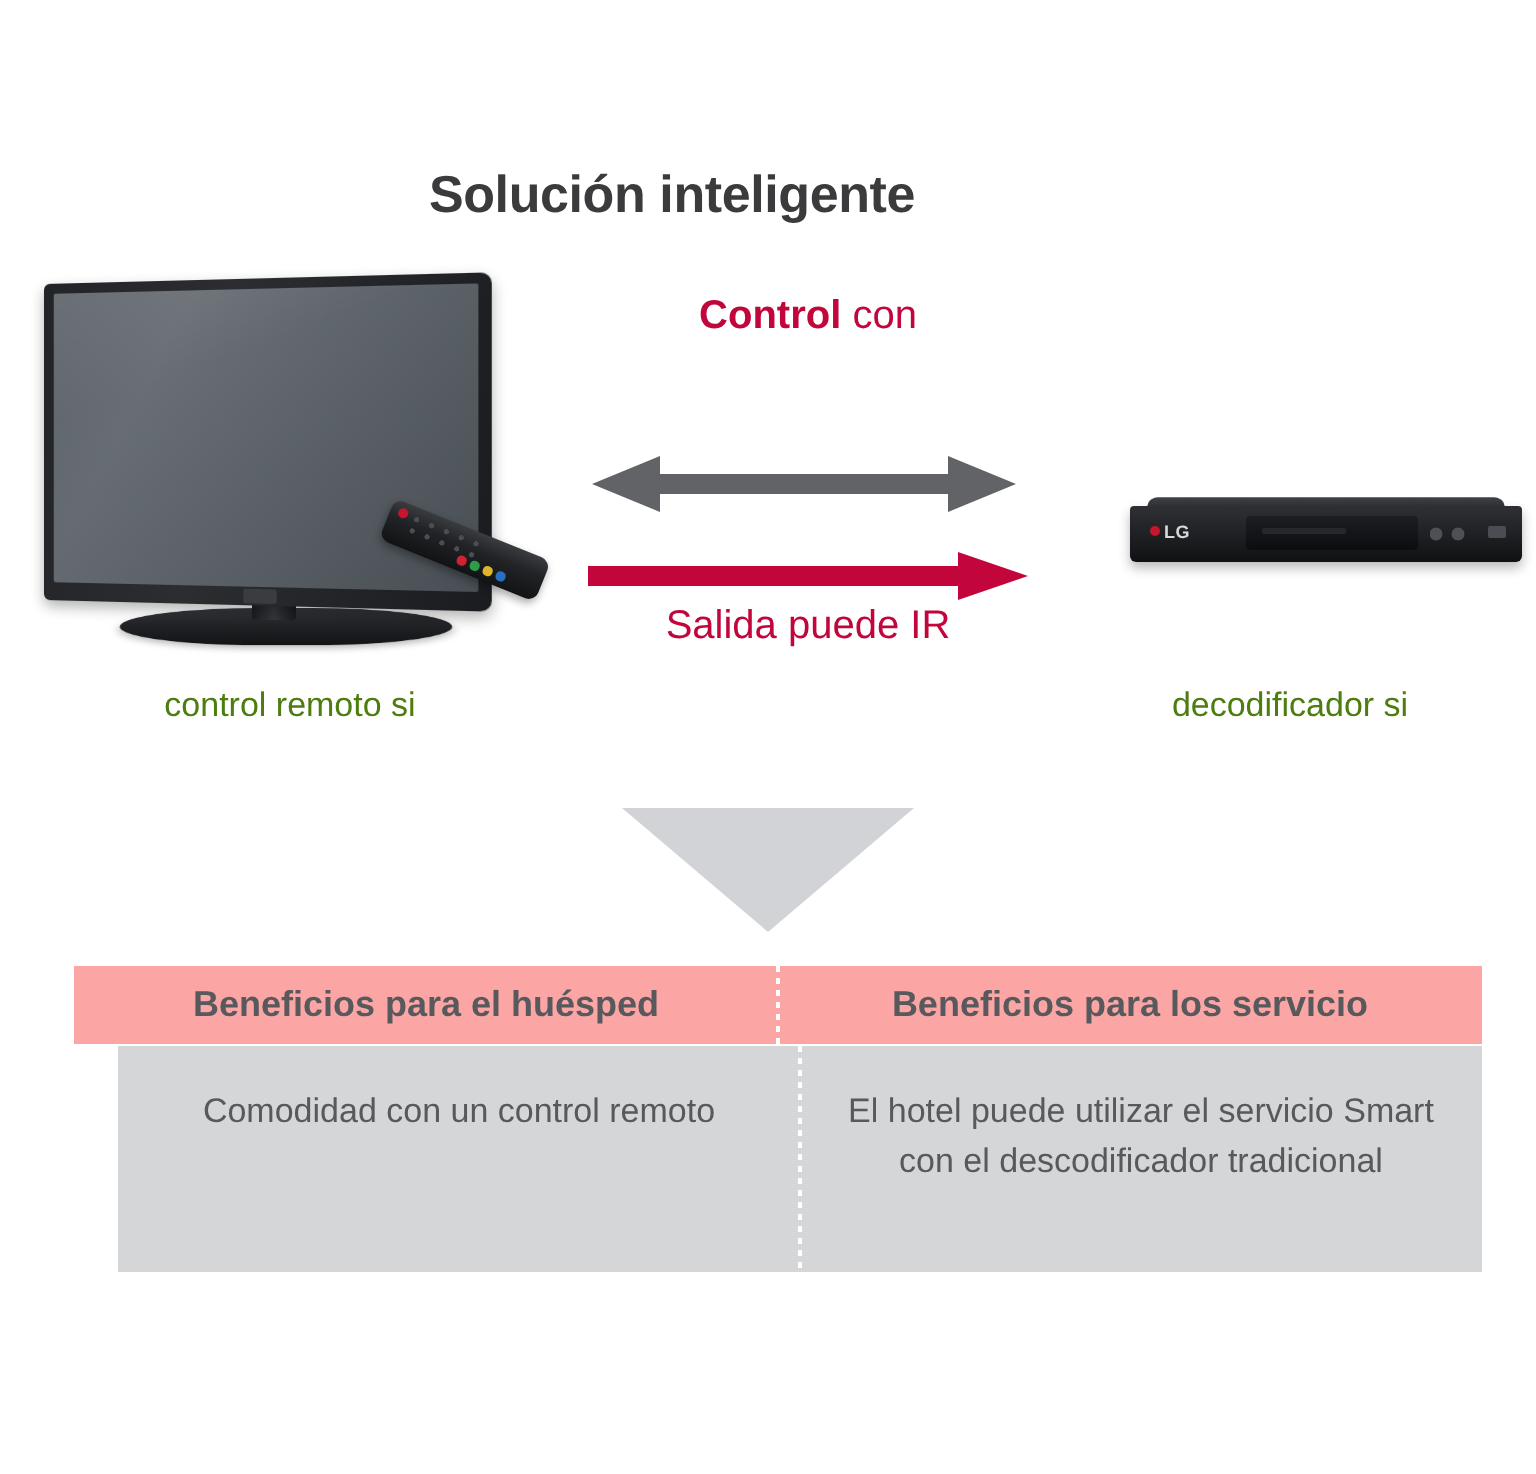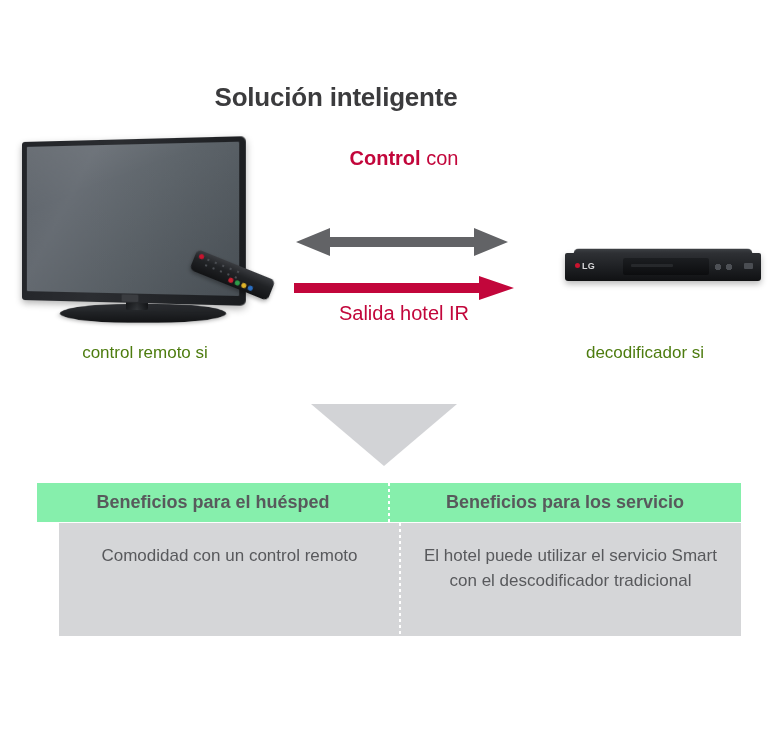--- a/index.html
+++ b/index.html
@@ -310,21 +310,21 @@
     position: absolute;
     left: 27px;
     top: 483px;
     width: 714px;
     height: 153px;
   }
   .bt-head {
     position: relative;
     display: flex;
     height: 39px;
-    background: #86efac;
+    background: #fca5a5;
     margin-left: 10px;
   }
   .bt-body {
     position: relative;
     display: flex;
     height: 113px;
     background: #d5d6d8;
     margin-top: 1px;
     margin-left: 32px;
   }
@@ -399,21 +399,21 @@
     <polygon points="0,14 34,0 34,9 178,9 178,0 212,14 178,28 178,19 34,19 34,28" fill="#626366"></polygon>
   </svg>
 </div>
 
 <div id="arrow-ir-output">
   <svg width="220" height="24" viewBox="0 0 220 24" aria-hidden="true">
     <polygon points="0,7 185,7 185,0 220,12 185,24 185,17 0,17" fill="#c2063b"></polygon>
   </svg>
 </div>
 
-<div id="label-ir">Salida hotel IR</div>
+<div id="label-ir">Salida puede IR</div>
 
 <div id="stb-group">
   <div class="stb-top"></div>
   <div class="stb-front">
     <div class="stb-lg"><span class="dot"></span><span>LG</span></div>
     <div class="stb-display"></div>
     <div class="stb-buttons"></div>
     <div class="stb-usb"></div>
   </div>
 </div>

